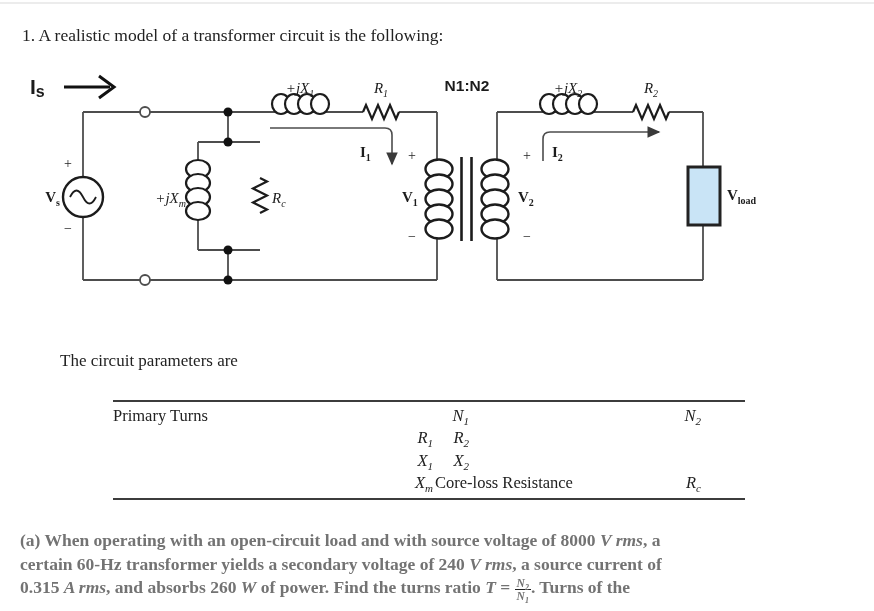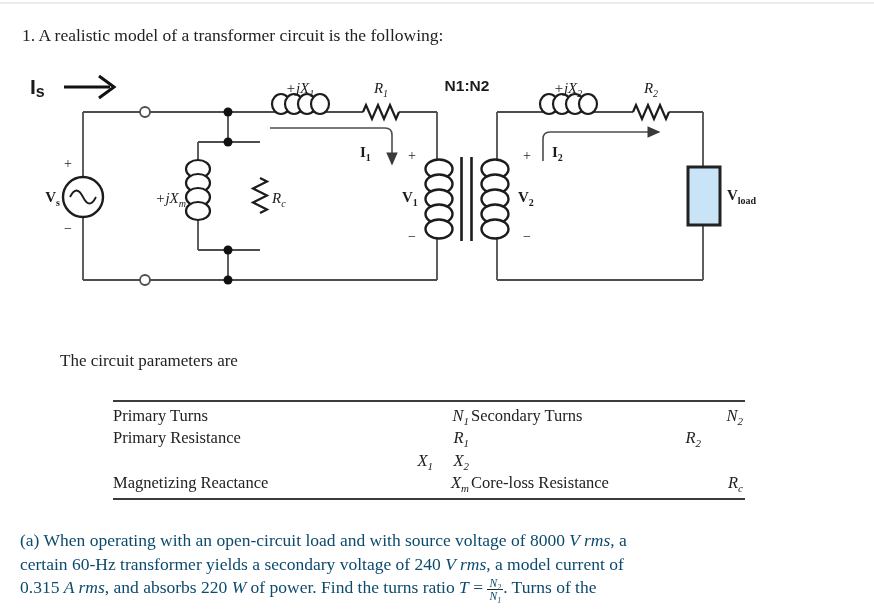--- a/index.html
+++ b/index.html
@@ -14,21 +14,21 @@
   .ptable{
     position:absolute;left:113px;top:400px;width:632px;
     border-top:2px solid #3c3c3c;border-bottom:2px solid #3c3c3c;
     padding:3px 0 4px 0;font-size:16.5px;color:#222;
   }
   .prow{display:grid;grid-template-columns:322px 36px 232px 42px;line-height:22.3px;}
   .pcell{white-space:nowrap;}
   .psym{text-align:right;font-style:italic;padding-right:2px;}
   .psym sub, .msub{font-size:11px;font-style:italic;}
   sub{line-height:0;}
-  .part-a{position:absolute;left:20px;top:529px;width:842px;font-size:17.5px;line-height:23.6px;color:#0c4a6e;}
+  .part-a{position:absolute;left:20px;top:529px;width:842px;font-size:17.5px;line-height:23.6px;color:#737373;font-weight:bold;}
   .it{font-style:italic;}
   .frac{display:inline-block;vertical-align:-7px;text-align:center;font-size:11.5px;line-height:1.05;font-style:italic;}
   .frac .num{display:block;border-bottom:1px solid #222;padding:0 2px;}
   .frac .den{display:block;}
   .frac sub{font-size:8px;}
   text{fill:#1c1c1c;}
   .lbl-it{font-style:italic;font-size:15px;font-family:"Liberation Serif",serif;}
   .lbl-bold{font-weight:bold;font-size:15px;font-family:"Liberation Serif",serif;}
   .lbl-sign{font-size:14px;font-family:"Liberation Serif",serif;}
   .lbl-sans{font-weight:bold;font-family:"Liberation Sans",sans-serif;}
@@ -164,37 +164,34 @@
     <circle cx="228" cy="220" r="4.5"></circle>
   </g>
 </svg>
 
 <div class="params-intro">The circuit parameters are</div>
 
 <div class="ptable">
   <div class="prow">
     <span class="pcell">Primary Turns</span>
     <span class="pcell psym"><span>N</span><sub>1</sub></span>
-    <span class="pcell">Secondary Turns</span>
     <span class="pcell psym"><span>N</span><sub>2</sub></span>
   </div>
   <div class="prow">
-    <span class="pcell">Primary Resistance</span>
     <span class="pcell psym"><span>R</span><sub>1</sub></span>
     <span class="pcell psym"><span>R</span><sub>2</sub></span>
   </div>
   <div class="prow">
     <span class="pcell psym"><span>X</span><sub>1</sub></span>
     <span class="pcell psym"><span>X</span><sub>2</sub></span>
   </div>
   <div class="prow">
-    <span class="pcell">Magnetizing Reactance</span>
     <span class="pcell psym"><span>X</span><sub>m</sub></span>
     <span class="pcell">Core-loss Resistance</span>
     <span class="pcell psym"><span>R</span><sub>c</sub></span>
   </div>
 </div>
 
 <div class="part-a">
   <div><span>(a) When operating with an open-circuit load and with source voltage of 8000 </span><span class="it">V rms</span><span>, a</span></div>
-  <div><span>certain 60-Hz transformer yields a secondary voltage of 240 </span><span class="it">V rms</span><span>, a model current of</span></div>
-  <div><span>0.315 </span><span class="it">A rms</span><span>, and absorbs 220 </span><span class="it">W</span><span> of power. Find the turns ratio </span><span class="it">T</span><span> = </span><span class="frac"><span class="num"><span>N</span><sub>2</sub></span><span class="den"><span>N</span><sub>1</sub></span></span><span>. Turns of the</span></div>
+  <div><span>certain 60-Hz transformer yields a secondary voltage of 240 </span><span class="it">V rms</span><span>, a source current of</span></div>
+  <div><span>0.315 </span><span class="it">A rms</span><span>, and absorbs 260 </span><span class="it">W</span><span> of power. Find the turns ratio </span><span class="it">T</span><span> = </span><span class="frac"><span class="num"><span>N</span><sub>2</sub></span><span class="den"><span>N</span><sub>1</sub></span></span><span>. Turns of the</span></div>
 </div>
 
 </body></html>

